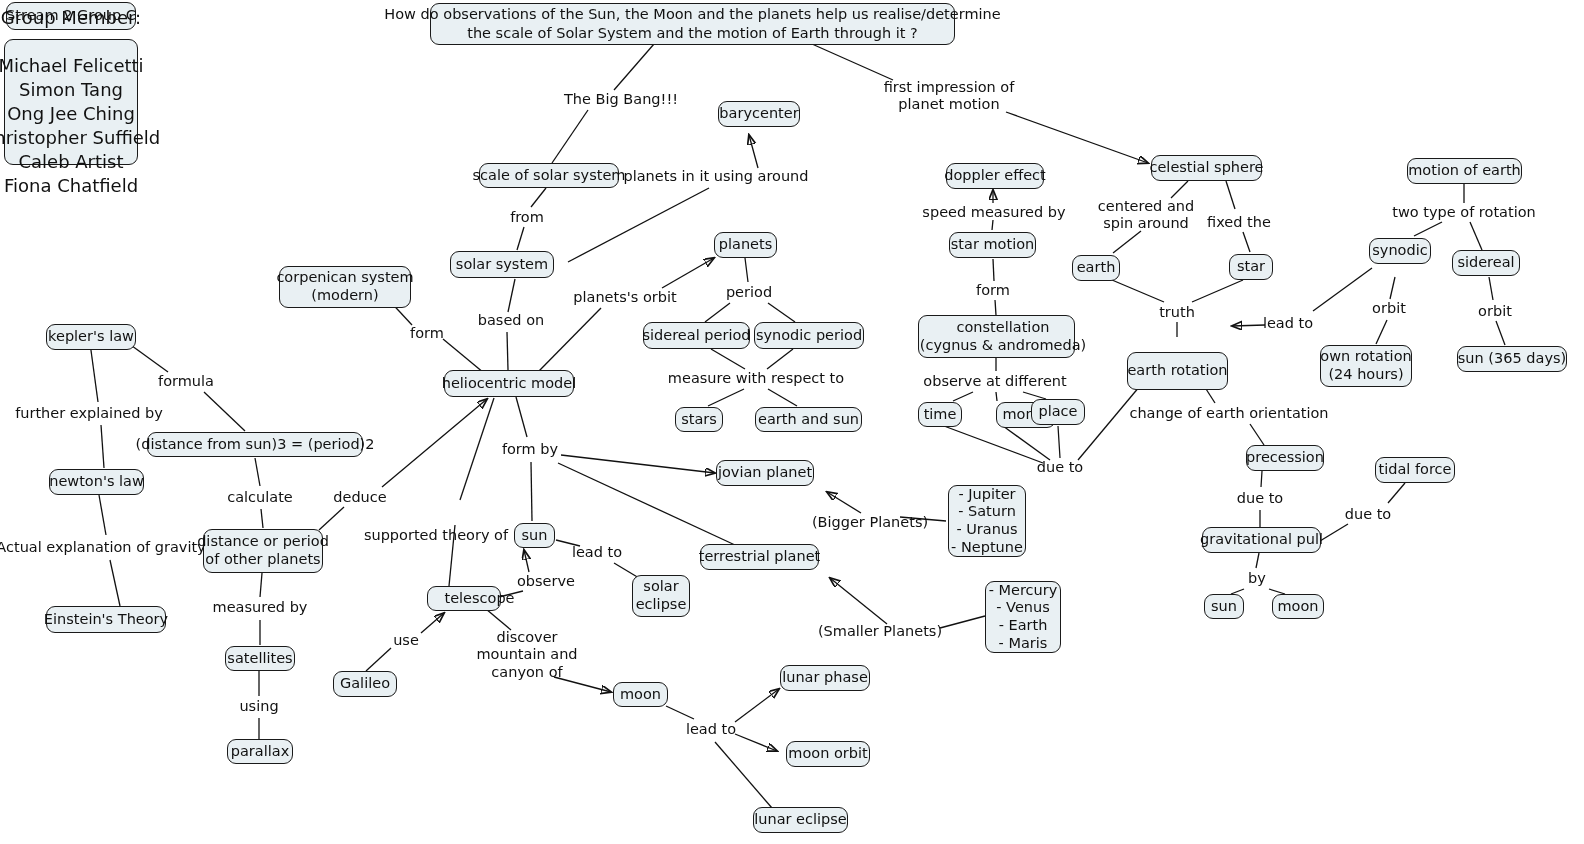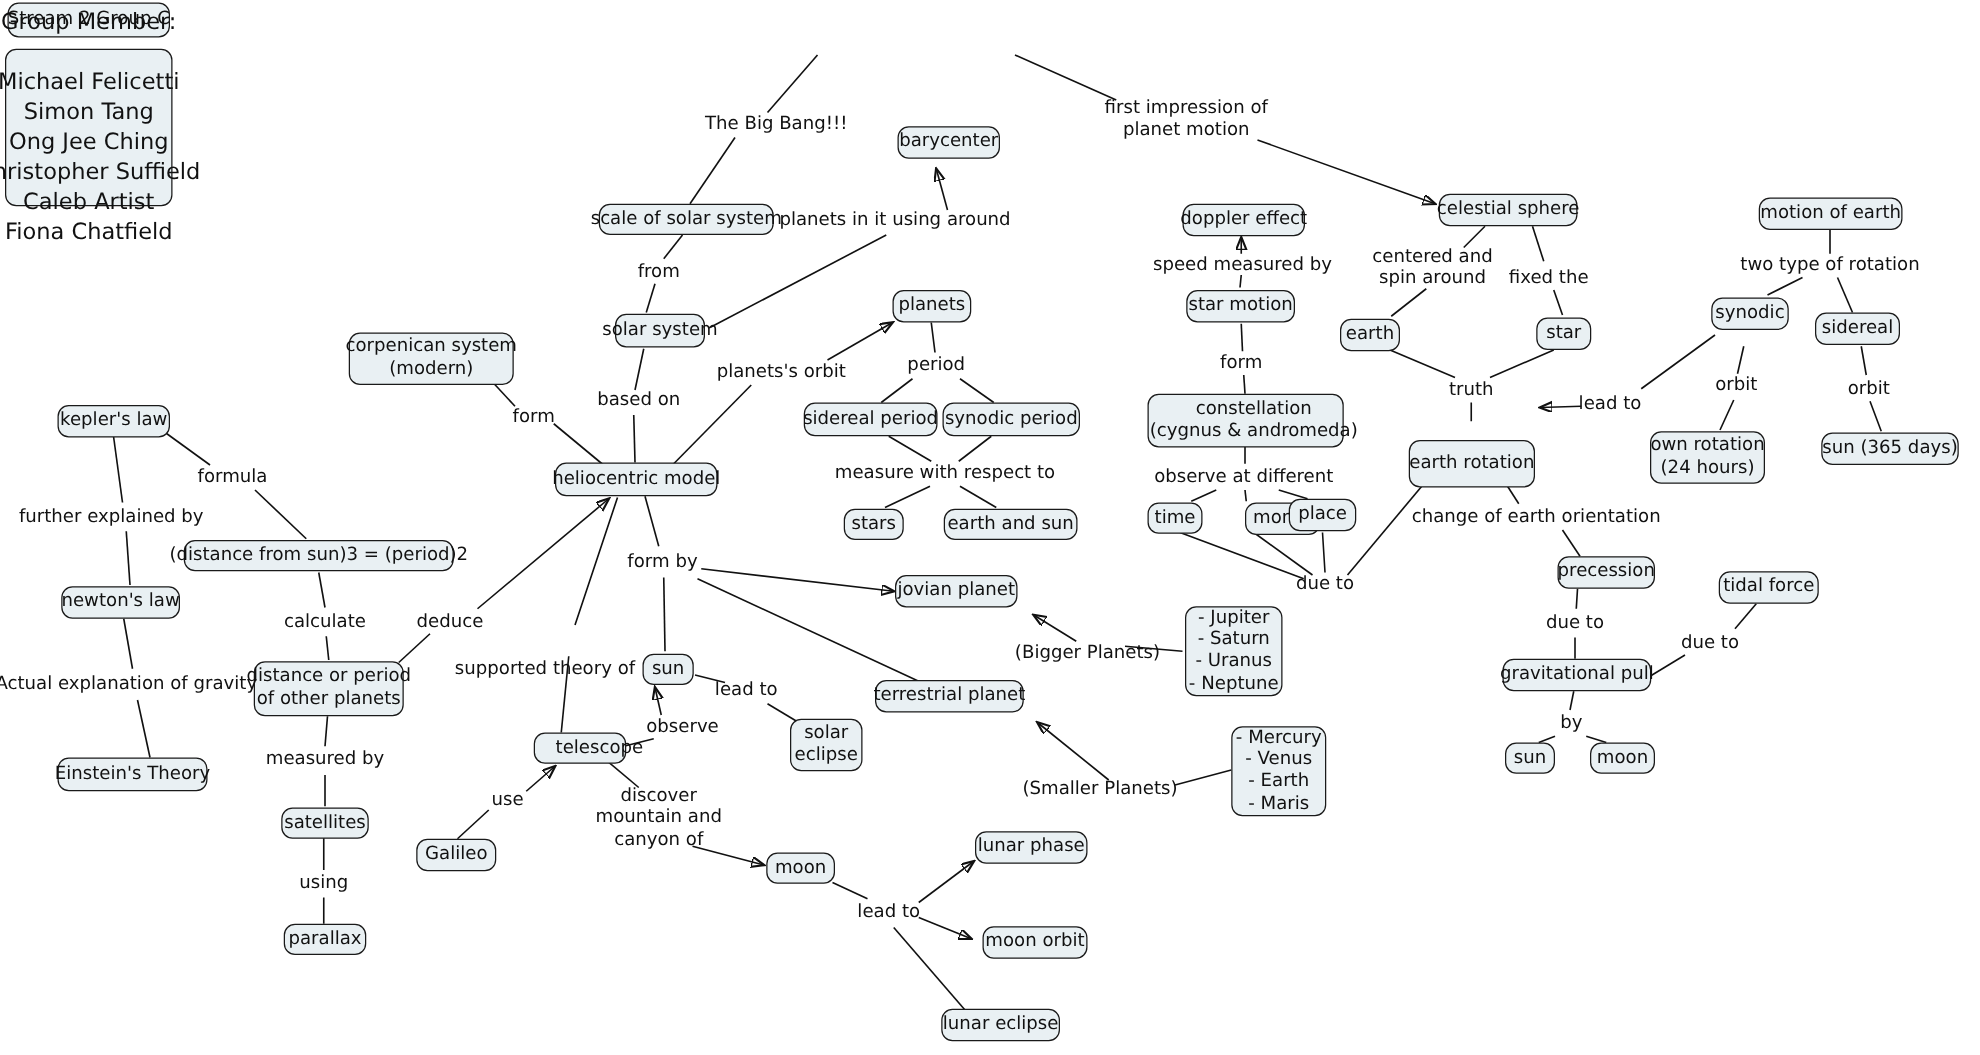--- a/index.html
+++ b/index.html
@@ -206,26 +206,28 @@
 
   <div class="node" id="group-box" style="left:4px;top:39px;width:134px;height:126px;">Group Member:
 
 Michael Felicetti
 Simon Tang
 Ong Jee Ching
 Christopher Suffield
 Caleb Artist
 Fiona Chatfield</div>
 
+  <div class="node" id="title-node" style="left:430px;top:3px;width:525px;height:42px;">How do observations of the Sun, the Moon and the planets help us realise/determine
+the scale of Solar System and the motion of Earth through it ?</div>
 
   <div class="node" style="left:479px;top:163px;width:140px;height:25px;">scale of solar system</div>
 
   <div class="node" style="left:718px;top:101px;width:82px;height:26px;">barycenter</div>
 
-  <div class="node" style="left:492px;top:251px;width:72px;height:27px;">solar system</div>
+  <div class="node" style="left:450px;top:251px;width:104px;height:27px;">solar system</div>
 
   <div class="node" style="left:279px;top:266px;width:132px;height:42px;">corpenican system
 (modern)</div>
 
   <div class="node" style="left:444px;top:370px;width:130px;height:27px;">heliocentric model</div>
 
   <div class="node" style="left:714px;top:232px;width:63px;height:26px;">planets</div>
 
   <div class="node" style="left:643px;top:322px;width:107px;height:27px;">sidereal period</div>
 

